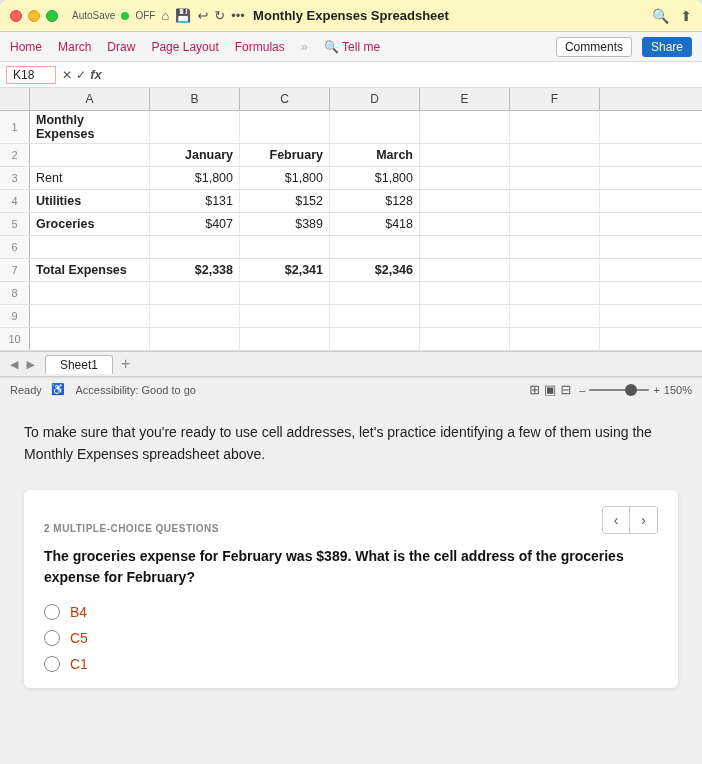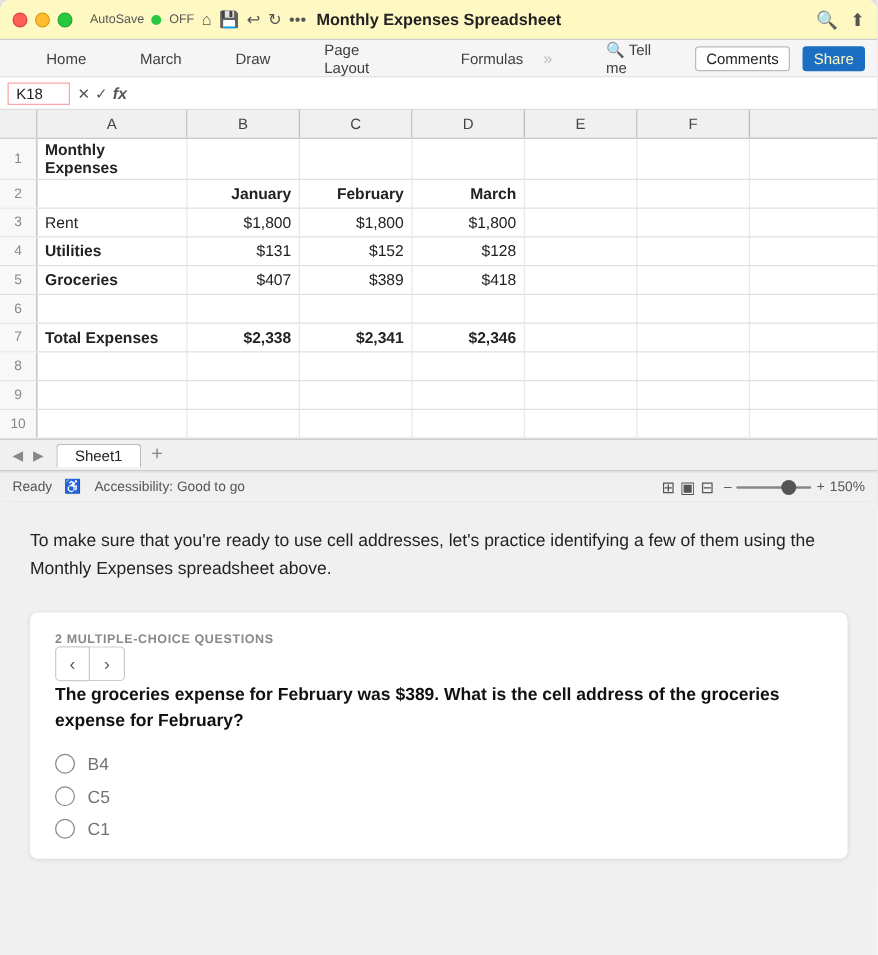--- a/index.html
+++ b/index.html
@@ -85,23 +85,22 @@
       background: #f5f5f5;
       border-bottom: 1px solid #ddd;
       display: flex;
       align-items: center;
       padding: 4px 10px;
       gap: 16px;
       height: 30px;
     }
     .ribbon-item {
       font-size: 12px;
-      color: #404040;
-      cursor: pointer;
-      margin-left: 27px;
+      color: #be185d;
+      cursor: pointer;
     }
     .ribbon-right {
       margin-left: auto;
       display: flex;
       gap: 10px;
       align-items: center;
     }
     .ribbon-btn {
       font-size: 12px;
       color: #222;
@@ -318,24 +317,23 @@
 
     .questions-section {
       background: #fff;
       border-radius: 6px;
       padding: 16px 20px;
       box-shadow: 0 1px 4px rgba(0,0,0,0.1);
     }
 
     .questions-header {
       display: flex;
-      align-items: flex-start;
+      align-items: flex-end;
       justify-content: space-between;
-      margin-bottom: 0;
-      flex-direction: column;
+      margin-bottom: 12px;
     }
     .questions-label {
       font-size: 10px;
       font-weight: 700;
       color: #888;
       letter-spacing: 0.5px;
       text-transform: uppercase;
     }
     .nav-buttons {
       display: flex;
@@ -373,21 +371,21 @@
       display: flex;
       flex-direction: column;
       gap: 10px;
     }
     .option {
       display: flex;
       align-items: center;
       gap: 10px;
       cursor: pointer;
       font-size: 14px;
-      color: #737373;
+      color: #c2410c;
     }
     .radio-circle {
       width: 16px;
       height: 16px;
       border-radius: 50%;
       border: 1.5px solid #888;
       background: #fff;
       flex-shrink: 0;
     }
   </style>

